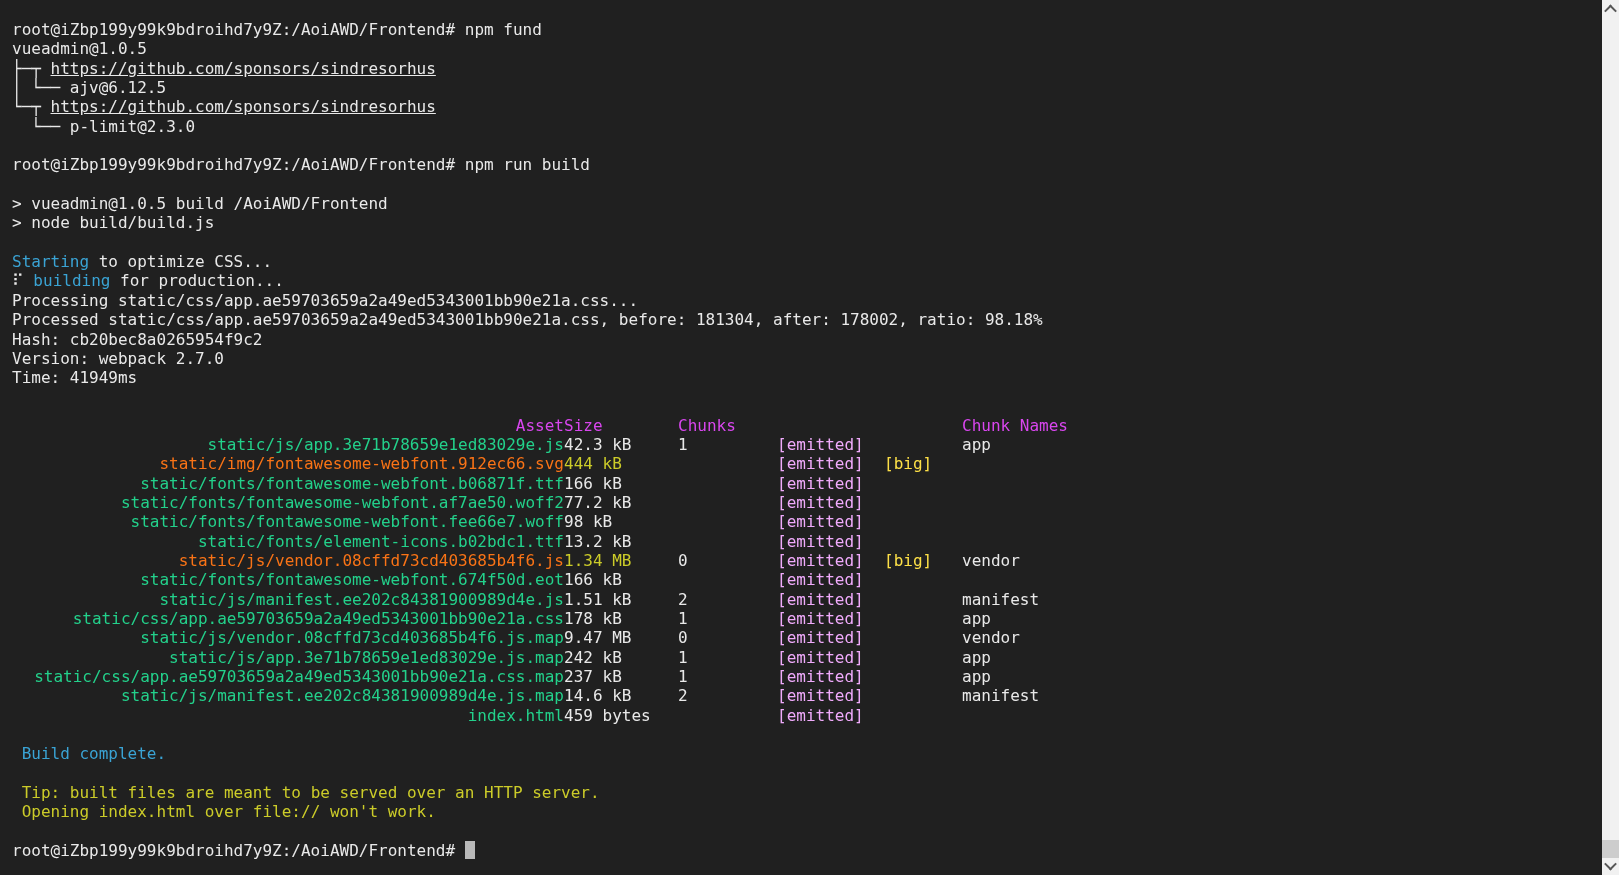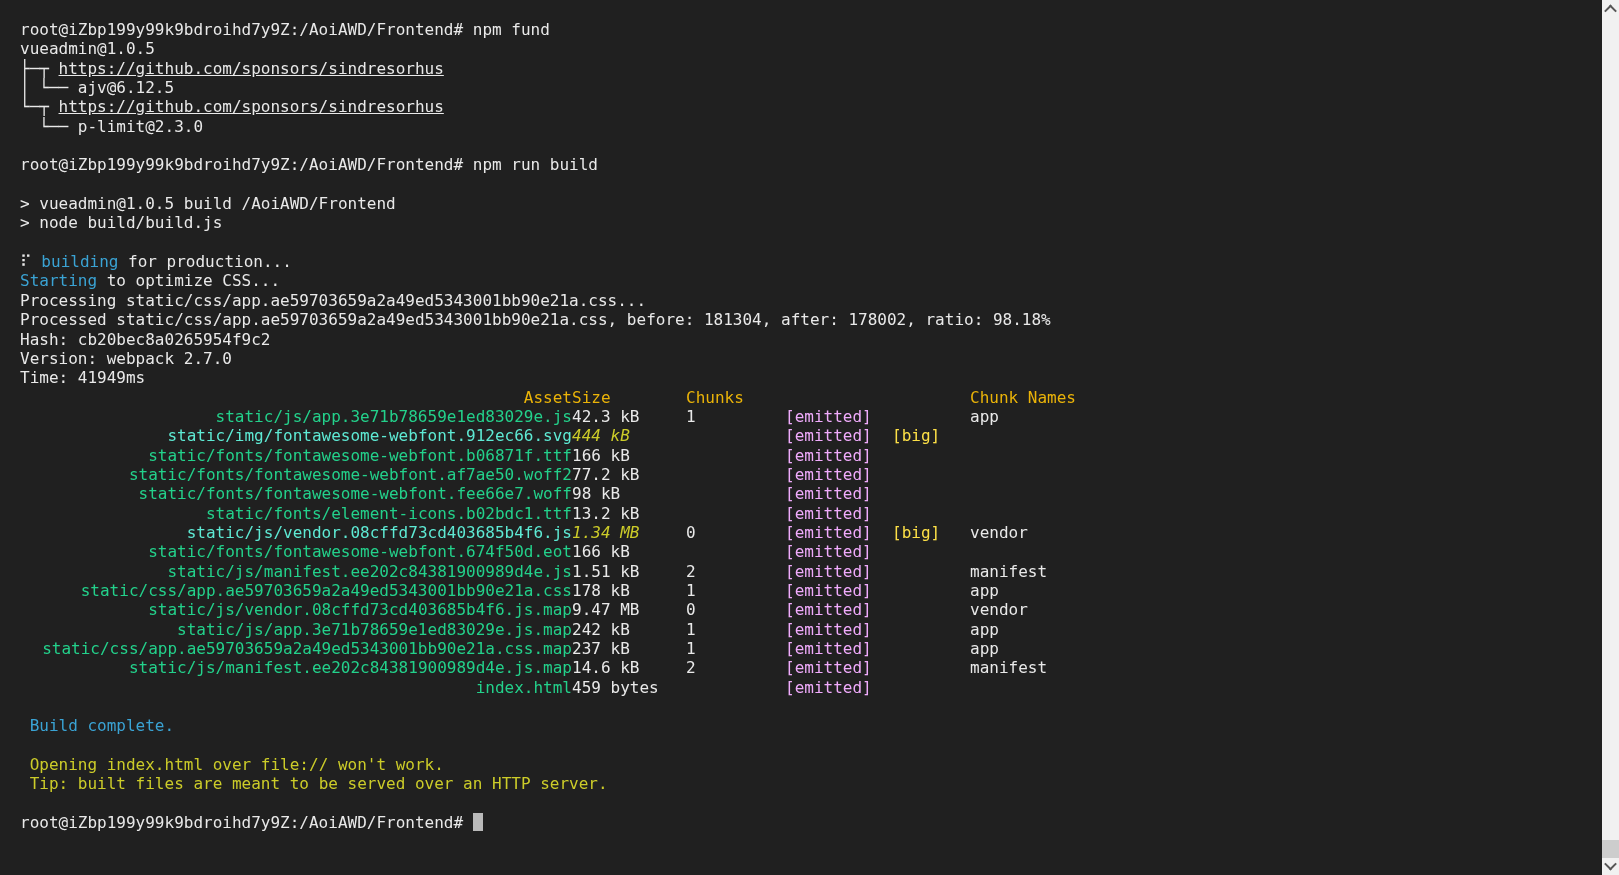--- a/index.html
+++ b/index.html
@@ -2,46 +2,46 @@
 <html><head>
 <meta charset="utf-8">
 <style>
   html,body{margin:0;padding:0;}
   body{
     width:1619px;height:875px;overflow:hidden;position:relative;
     background:#202020;
     font-family:"DejaVu Sans Mono","Liberation Mono",monospace;
   }
   .terminal{
-    position:absolute;left:12px;top:0;width:1602px;height:875px;
+    position:absolute;left:4px;top:0;width:1602px;height:875px;
     box-sizing:border-box;padding:20px 0 0 8px;
     font:16px/19.34px "DejaVu Sans Mono","Liberation Mono",monospace;
     color:#e9e9e9;
   }
   .line{min-height:19.34px;white-space:pre;}
   .seg-cyan{color:#3aa3d4;}
   .seg-yellow{color:#cccc29;}
   .seg-link{color:#e9e9e9;text-decoration:underline;cursor:pointer;}
   .cursor{display:inline-block;width:10px;height:18px;background:#b9b9b9;vertical-align:-3px;}
   
   .asset-grid{
     display:grid;
     grid-template-columns:552px 114px 74px 132px 70px auto;
     white-space:pre;
   }
   .asset-grid > span{line-height:19.34px;min-height:19.34px;display:block;}
   .c-asset{text-align:right;color:#23d18b;}
-  .c-asset.hl{color:#5eead4;}
+  .c-asset.hl{color:#f97316;}
   .c-size{text-align:left;}
-  .c-size.hl{color:#cccc29;font-style:italic;}
+  .c-size.hl{color:#cccc29;}
   .c-chunks{text-align:left;}
   .c-emitted{padding-left:25px;color:#f0abfc;}
   .c-big{color:#fde047;}
   .c-names{padding-left:8px;}
-  .c-head{color:#eab308;}
+  .c-head{color:#d946ef;margin-top:28px;}
   
   .scrollbar{position:absolute;right:0;top:0;width:17px;height:875px;background:#f1f1f1;}
   .sb-btn{position:absolute;left:0;width:17px;height:17px;display:flex;align-items:center;justify-content:center;cursor:pointer;}
   .sb-up{top:1px;}
   .sb-down{bottom:1px;}
   .chev{width:7px;height:7px;border-left:2px solid #575757;border-top:2px solid #575757;}
   .chev-up{transform:rotate(45deg) translate(1px,1px);}
   .chev-down{transform:rotate(225deg) translate(1px,1px);}
   .sb-thumb{position:absolute;left:0;top:840px;width:17px;height:18px;background:#cdcdcd;cursor:pointer;}
 </style>
@@ -55,35 +55,35 @@
       <div class="line"><span>├─┬ </span><span class="seg-link">https://github.com/sponsors/sindresorhus</span></div>
       <div class="line"><span>│ └── ajv@6.12.5</span></div>
       <div class="line"><span>└─┬ </span><span class="seg-link">https://github.com/sponsors/sindresorhus</span></div>
       <div class="line"><span>  └── p-limit@2.3.0</span></div>
       <div class="line"> </div>
       <div class="line"><span>root@iZbp199y99k9bdroihd7y9Z:/AoiAWD/Frontend# npm run build</span></div>
       <div class="line"> </div>
       <div class="line"><span>&gt; vueadmin@1.0.5 build /AoiAWD/Frontend</span></div>
       <div class="line"><span>&gt; node build/build.js</span></div>
       <div class="line"> </div>
+      <div class="line"><span class="seg-cyan">Starting</span><span> to optimize CSS...</span></div>
       <div class="line"><span>⠏ </span><span class="seg-cyan">building</span><span> for production...</span></div>
-      <div class="line"><span class="seg-cyan">Starting</span><span> to optimize CSS...</span></div>
       <div class="line"><span>Processing static/css/app.ae59703659a2a49ed5343001bb90e21a.css...</span></div>
       <div class="line"><span>Processed static/css/app.ae59703659a2a49ed5343001bb90e21a.css, before: 181304, after: 178002, ratio: 98.18%</span></div>
       <div class="line"><span>Hash: cb20bec8a0265954f9c2</span></div>
       <div class="line"><span>Version: webpack 2.7.0</span></div>
       <div class="line"><span>Time: 41949ms</span></div>
     </div>
   <div id="asset-table" class="asset-grid"><span class="c-asset c-head">Asset</span><span class="c-size c-head">Size</span><span class="c-chunks c-head">Chunks</span><span class="c-emitted c-head"></span><span class="c-big c-head"></span><span class="c-names c-head">Chunk Names</span><span class="c-asset">static/js/app.3e71b78659e1ed83029e.js</span><span class="c-size">42.3 kB</span><span class="c-chunks">1</span><span class="c-emitted">[emitted]</span><span class="c-big"></span><span class="c-names">app</span><span class="c-asset hl">static/img/fontawesome-webfont.912ec66.svg</span><span class="c-size hl">444 kB</span><span class="c-chunks"></span><span class="c-emitted">[emitted]</span><span class="c-big">[big]</span><span class="c-names"></span><span class="c-asset">static/fonts/fontawesome-webfont.b06871f.ttf</span><span class="c-size">166 kB</span><span class="c-chunks"></span><span class="c-emitted">[emitted]</span><span class="c-big"></span><span class="c-names"></span><span class="c-asset">static/fonts/fontawesome-webfont.af7ae50.woff2</span><span class="c-size">77.2 kB</span><span class="c-chunks"></span><span class="c-emitted">[emitted]</span><span class="c-big"></span><span class="c-names"></span><span class="c-asset">static/fonts/fontawesome-webfont.fee66e7.woff</span><span class="c-size">98 kB</span><span class="c-chunks"></span><span class="c-emitted">[emitted]</span><span class="c-big"></span><span class="c-names"></span><span class="c-asset">static/fonts/element-icons.b02bdc1.ttf</span><span class="c-size">13.2 kB</span><span class="c-chunks"></span><span class="c-emitted">[emitted]</span><span class="c-big"></span><span class="c-names"></span><span class="c-asset hl">static/js/vendor.08cffd73cd403685b4f6.js</span><span class="c-size hl">1.34 MB</span><span class="c-chunks">0</span><span class="c-emitted">[emitted]</span><span class="c-big">[big]</span><span class="c-names">vendor</span><span class="c-asset">static/fonts/fontawesome-webfont.674f50d.eot</span><span class="c-size">166 kB</span><span class="c-chunks"></span><span class="c-emitted">[emitted]</span><span class="c-big"></span><span class="c-names"></span><span class="c-asset">static/js/manifest.ee202c84381900989d4e.js</span><span class="c-size">1.51 kB</span><span class="c-chunks">2</span><span class="c-emitted">[emitted]</span><span class="c-big"></span><span class="c-names">manifest</span><span class="c-asset">static/css/app.ae59703659a2a49ed5343001bb90e21a.css</span><span class="c-size">178 kB</span><span class="c-chunks">1</span><span class="c-emitted">[emitted]</span><span class="c-big"></span><span class="c-names">app</span><span class="c-asset">static/js/vendor.08cffd73cd403685b4f6.js.map</span><span class="c-size">9.47 MB</span><span class="c-chunks">0</span><span class="c-emitted">[emitted]</span><span class="c-big"></span><span class="c-names">vendor</span><span class="c-asset">static/js/app.3e71b78659e1ed83029e.js.map</span><span class="c-size">242 kB</span><span class="c-chunks">1</span><span class="c-emitted">[emitted]</span><span class="c-big"></span><span class="c-names">app</span><span class="c-asset">static/css/app.ae59703659a2a49ed5343001bb90e21a.css.map</span><span class="c-size">237 kB</span><span class="c-chunks">1</span><span class="c-emitted">[emitted]</span><span class="c-big"></span><span class="c-names">app</span><span class="c-asset">static/js/manifest.ee202c84381900989d4e.js.map</span><span class="c-size">14.6 kB</span><span class="c-chunks">2</span><span class="c-emitted">[emitted]</span><span class="c-big"></span><span class="c-names">manifest</span><span class="c-asset">index.html</span><span class="c-size">459 bytes</span><span class="c-chunks"></span><span class="c-emitted">[emitted]</span><span class="c-big"></span><span class="c-names"></span></div>
   <div id="out-bottom">
       <div class="line"> </div>
       <div class="line"><span> </span><span class="seg-cyan">Build complete.</span></div>
       <div class="line"> </div>
+      <div class="line"><span> </span><span class="seg-yellow">Tip: built files are meant to be served over an HTTP server.</span></div>
       <div class="line"><span> </span><span class="seg-yellow">Opening index.html over file:// won't work.</span></div>
-      <div class="line"><span> </span><span class="seg-yellow">Tip: built files are meant to be served over an HTTP server.</span></div>
       <div class="line"> </div>
       <div class="line"><span>root@iZbp199y99k9bdroihd7y9Z:/AoiAWD/Frontend# </span><span class="cursor"></span></div>
     </div>
 </div>
 
 <div class="scrollbar">
   <div class="sb-btn sb-up">
     <div class="chev chev-up"></div>
   </div>
   <div class="sb-thumb"></div>

